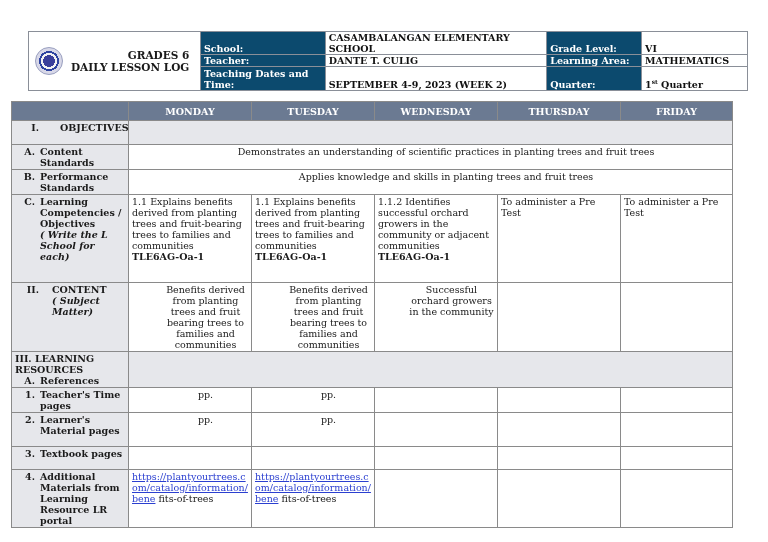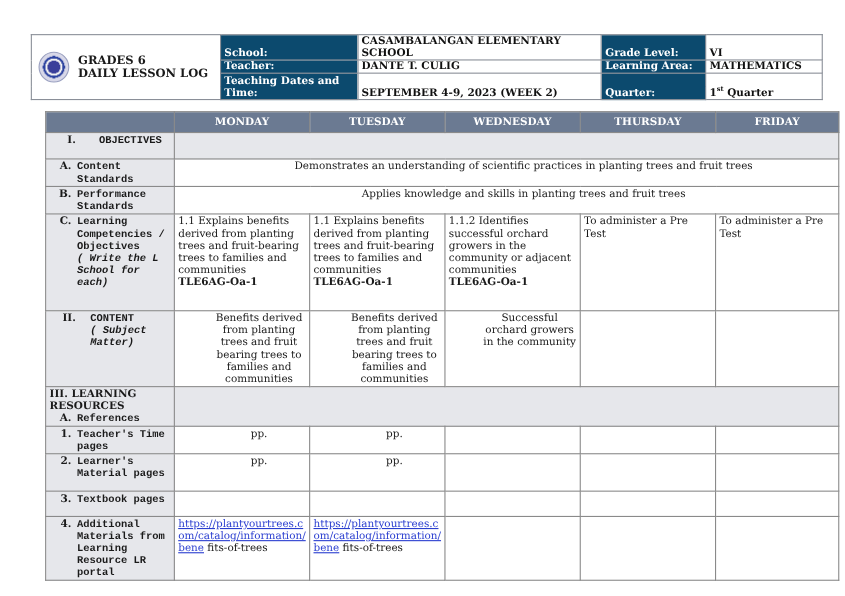--- a/index.html
+++ b/index.html
@@ -8,36 +8,36 @@
   .hdr { position:absolute; left:28px; top:31px; width:720px; height:48px;
          border-collapse:collapse; font-size:9.5px; }
   .hdr td { border:1px solid #8a8f98; padding:0 3px; vertical-align:bottom; line-height:11px;margin-top:25px; }
   .hdr .lbl { background:#0c4a6e; color:#ffffff; font-weight:bold; }
   .hdr .val { font-weight:bold; color:#111; background:#fff; }
   .hdr .logo-cell { border:1px solid #8a8f98; border-right:none; vertical-align:middle; width:170px; padding:0; }
   .logo-wrap { display:flex; align-items:center; }
   .seal { width:26px; height:26px; border-radius:50%; margin:0 8px 0 6px;
           background:radial-gradient(circle at 50% 50%, #3a3f9a 0 6px, #f2f2f2 6px 8px, #2e44a0 8px 10px, #d8d8e8 10px 13px);
           border:1px solid #9aa0c0; }
-  .title { font-weight:bold; font-size:10.5px; line-height:12px; color:#1a1a1a; }
+  .title { font-weight:bold; font-size:10.5px; line-height:12px; color:#1a1a1a;text-align:right; }
   .title div { white-space:nowrap; }
   sup { font-size:6px; }
 
-  .dll { position:absolute; left:41px; top:101px; width:721px; border-collapse:collapse; font-size:9.5px; table-layout:fixed; }
+  .dll { position:absolute; left:11px; top:101px; width:721px; border-collapse:collapse; font-size:9.5px; table-layout:fixed; }
   .dll td, .dll th { border:1px solid #8a8a8a; padding:1px 3px; vertical-align:top; line-height:11px; }
   .dll th { background:#6b7a92; color:#ffffff; font-weight:bold; font-size:9.5px; text-align:center; height:16px; vertical-align:middle; }
   .dll .rowhead { background:#e6e7eb; font-weight:bold; }
   .dll .shade { background:#e6e7eb; }
   .dll .center { text-align:center;padding-left:34px; }
   .dll .code { font-weight:bold; }
   .dll .ital { font-style:italic; }
   .dll a { color:#2b3fd0; text-decoration:underline; }
   .rh { display:flex; }
   .rh .num { width:20px; text-align:right; padding-right:5px; flex:none; }
-  .rh .txt { flex:1;font-family:Liberation Mono, monospace; }
+  .rh .txt { flex:1; }
 </style>
 </head>
 <body>
 
 <table class="hdr">
   <colgroup>
       <col style="width:172px">
       <col style="width:125px">
       <col style="width:222px">
       <col style="width:95px">

